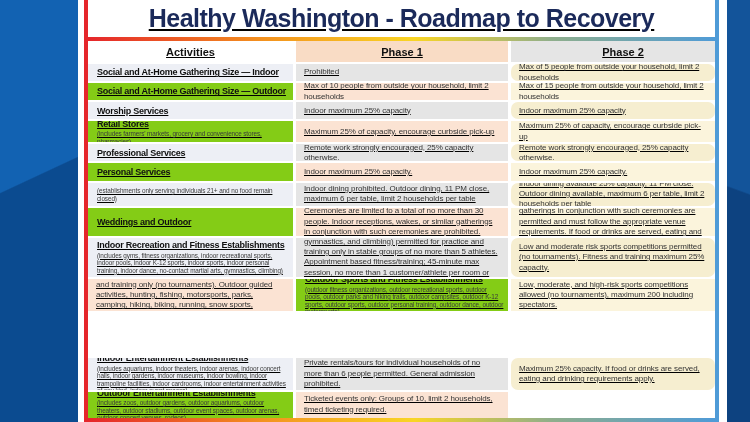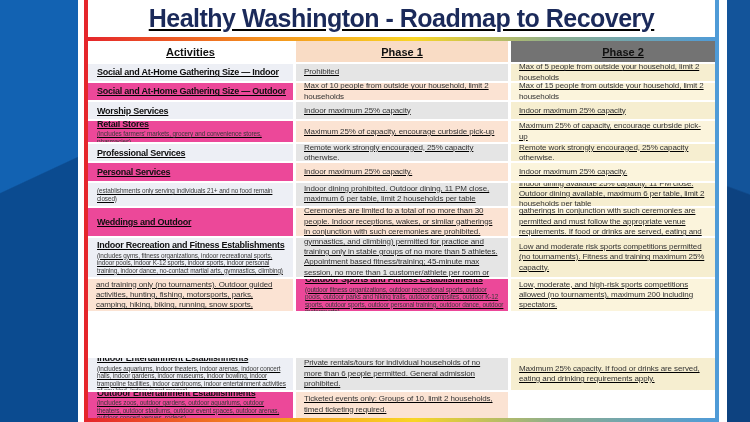--- a/index.html
+++ b/index.html
@@ -39,21 +39,21 @@
     background:linear-gradient(90deg,#e5262b 0%,#f3921f 28%,#f9d525 52%,#8fae8c 74%,#4f9bd7 100%);
   }
   .thead{
     flex:0 0 21px;display:grid;grid-template-columns:205px 212px 1fr;gap:3px;
     background:#fff;
   }
   .th{display:flex;align-items:center;justify-content:center;
     font-size:11px;font-weight:bold;color:#121212;}
   .th.activities{background:#ffffff;}
   .th.phase1{background:#f9dcc5;}
-  .th.phase2{background:#737373;padding-left:20px;}
+  .th.phase2{background:#e5e5e5;padding-left:20px;}
   .tbody{
     flex:1 1 auto;display:flex;flex-direction:column;gap:2px;background:#fff;
     padding-top:2px;box-sizing:border-box;
   }
   .row{
     display:grid;grid-template-columns:205px 212px 1fr;gap:3px;
     flex-basis:0;min-height:0;
   }
   .cell{min-height:0;overflow:hidden;box-sizing:border-box;}
   .cell.activity{
@@ -65,24 +65,24 @@
   }
   .cell.activity .act-note{
     font-size:6.4px;color:#3a3a3a;line-height:1.18;letter-spacing:-0.1px;margin-top:1px;
   }
   .cell.activity .act-note:empty{display:none;}
   .cell.phase{
     display:flex;flex-direction:column;justify-content:center;
     padding:2px 8px;font-size:8px;color:#333333;line-height:1.3;letter-spacing:-0.1px;
   }
   .row.stripe-a .cell.activity{background:#edeff5;}
-  .row.stripe-b .cell.activity{background:#ec4899;}
+  .row.stripe-b .cell.activity{background:#84cc16;}
   .row.stripe-a .cell.p1{background:#e5e5e5;}
   .row.stripe-b .cell.p1{background:#fbe3d3;}
-  .row.stripe-a .cell.p2{background:#f6eed0;}
+  .row.stripe-a .cell.p2{background:#f6eed0;border-radius:7px;}
   .row.stripe-b .cell.p2{background:#fbf4dc;}
 </style>
 </head>
 <body>
 
 <div class="bg-left"></div>
 <div class="bg-right"></div>
 
 <div class="panel">
   <div class="frame">

